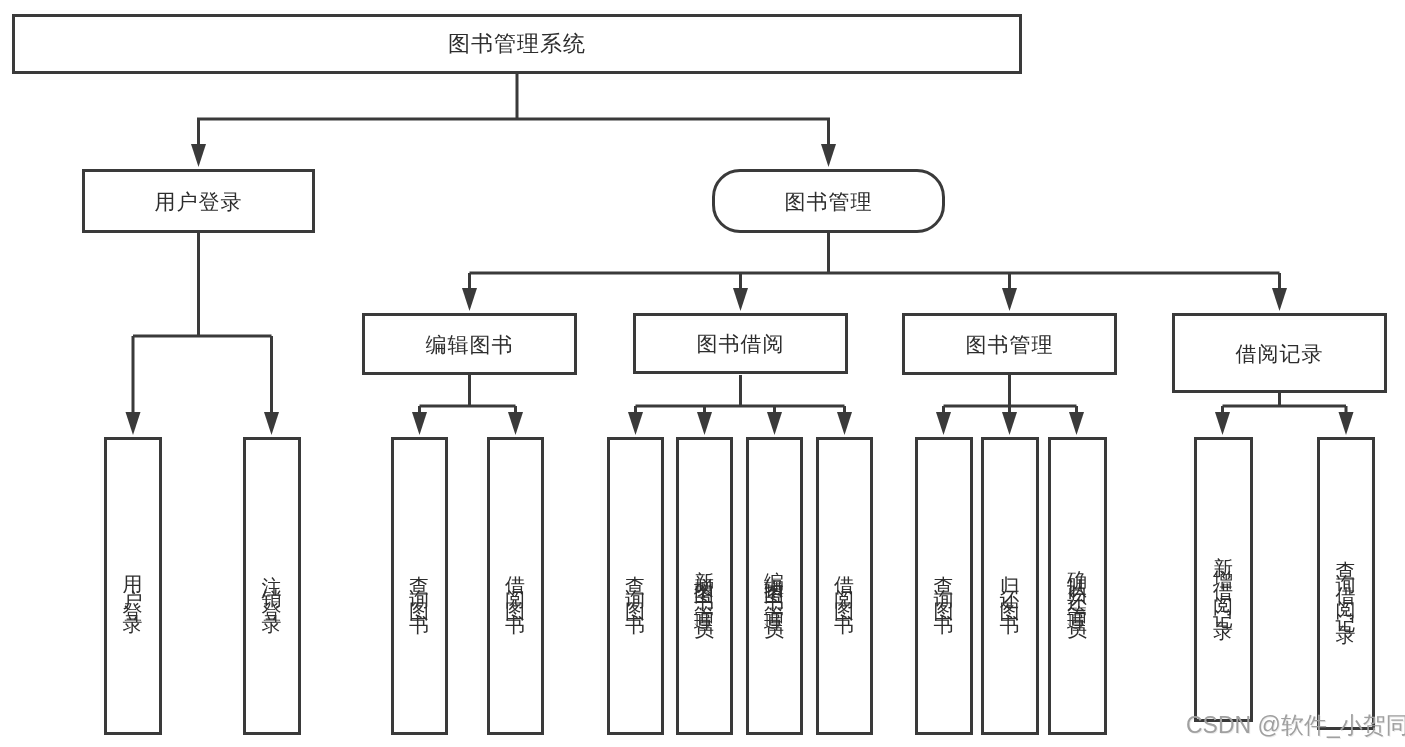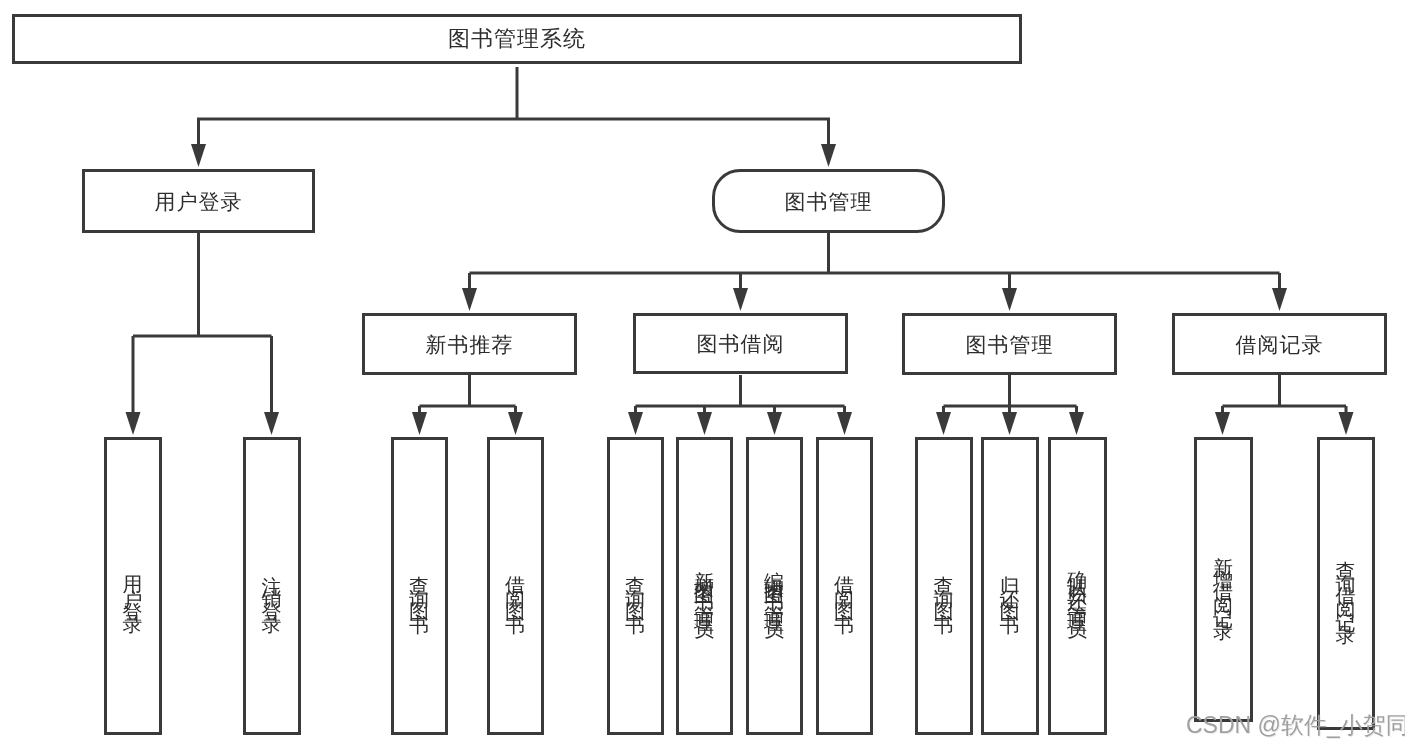--- a/index.html
+++ b/index.html
@@ -130,41 +130,41 @@
     <polygon points="704.5,435 697,412 712,412"></polygon>
     <polygon points="774.5,435 767,412 782,412"></polygon>
     <polygon points="844.5,435 837,412 852,412"></polygon>
     <polygon points="943.5,435 936,412 951,412"></polygon>
     <polygon points="1009.5,435 1002,412 1017,412"></polygon>
     <polygon points="1076.5,435 1069,412 1084,412"></polygon>
     <polygon points="1222.5,435 1215,412 1230,412"></polygon>
     <polygon points="1346,435 1338.5,412 1353.5,412"></polygon>
   </svg>
 
-  <div class="box h root" style="left:12px; top:14px; width:1010px; height:50px;justify-content:center;">
+  <div class="box h root" style="left:12px; top:14px; width:1010px; height:60px;justify-content:center;">
     <span>图书管理系统</span>
   </div>
 
   <div class="box h" style="left:82px; top:169px; width:233px; height:64px;">
     <span>用户登录</span>
   </div>
   <div class="box h" style="left:712px; top:169px; width:233px; height:64px;border-radius:28px;">
     <span>图书管理</span>
   </div>
 
   <div class="box h" style="left:362px; top:313px; width:215px; height:62px;">
-    <span>新书推荐</span>
+    <span>编辑图书</span>
   </div>
   <div class="box h" style="left:633px; top:313px; width:215px; height:61px;">
     <span>图书借阅</span>
   </div>
   <div class="box h" style="left:902px; top:313px; width:215px; height:62px;">
     <span>图书管理</span>
   </div>
-  <div class="box h" style="left:1172px; top:313px; width:215px; height:62px;justify-content:center;">
+  <div class="box h" style="left:1172px; top:313px; width:215px; height:80px;justify-content:center;">
     <span>借阅记录</span>
   </div>
 
   <div class="box leaf" style="left:104px; top:437px; width:58px; height:298px;">
     <span>用户登录</span>
   </div>
   <div class="box leaf" style="left:243px; top:437px; width:58px; height:298px;">
     <span>注销登录</span>
   </div>
   <div class="box leaf" style="left:391px; top:437px; width:57px; height:298px;">

